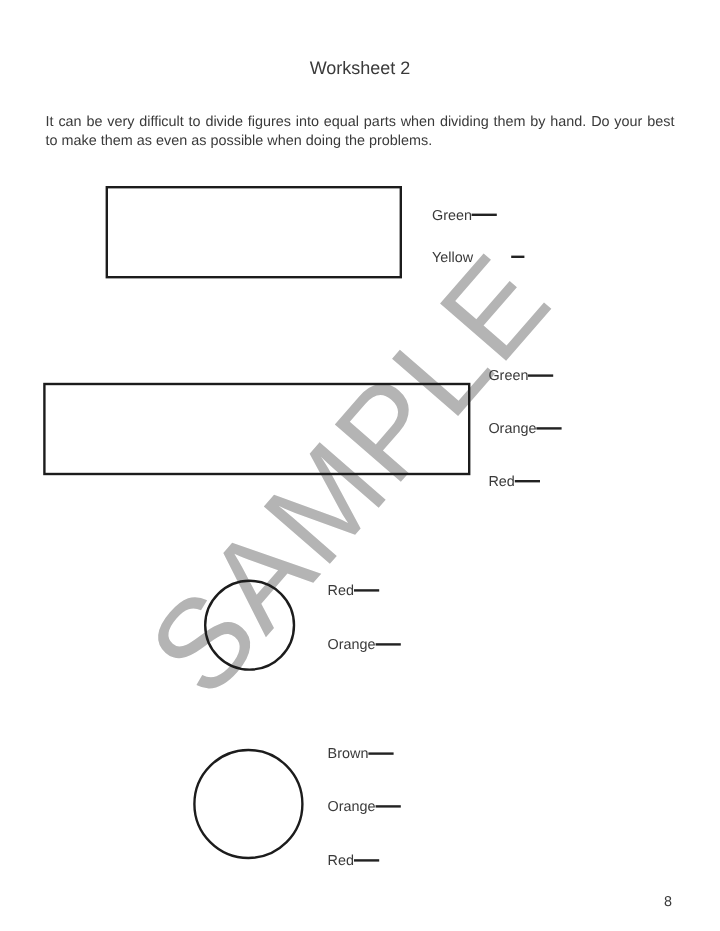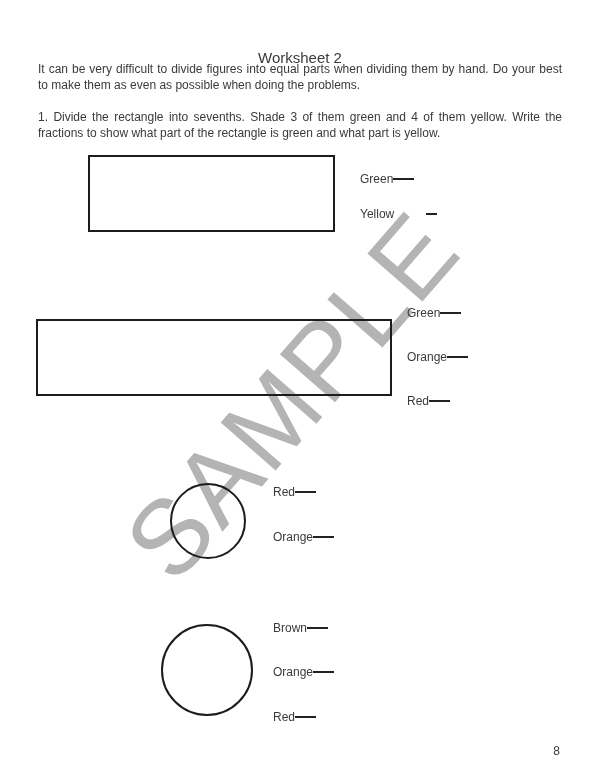--- a/index.html
+++ b/index.html
@@ -37,20 +37,21 @@
     color: #3a3a3a;
   }
   .para {
     position: absolute;
     left: 38px;
     width: 524px;
     font-size: 12px;
     line-height: 16px;
     text-align: justify;
     color: #3a3a3a;
+    margin-top: 32px;
   }
   .intro { top: 61px; }
   .p1 { top: 109px; }
   .p2 { top: 259px; }
   .p3 { top: 439px; }
   .p4 { top: 579px; }
   .shape-rect {
     position: absolute;
     border: 2.5px solid #1c1c1c;
     background: transparent;
@@ -122,21 +123,20 @@
 <div class="page">
 
   <div class="watermark">SAMPLE</div>
 
   <div class="content">
 
     <div class="title">Worksheet 2</div>
 
     <div class="para intro">It can be very difficult to divide figures into equal parts when dividing them by hand. Do your best to make them as even as possible when doing the problems.</div>
 
-    <div class="para p1">1. Divide the rectangle into sevenths. Shade 3 of them green and 4 of them yellow. Write the fractions to show what part of the rectangle is green and what part is yellow.</div>
     <div class="shape-rect rect1"></div>
     <div class="answer-row r1a">
       <span class="answer-label">Green</span>
       <span class="answer-line"></span>
     </div>
     <div class="answer-row r1b">
       <span class="answer-label">Yellow</span>
       <span class="answer-line"></span>
     </div>
 

